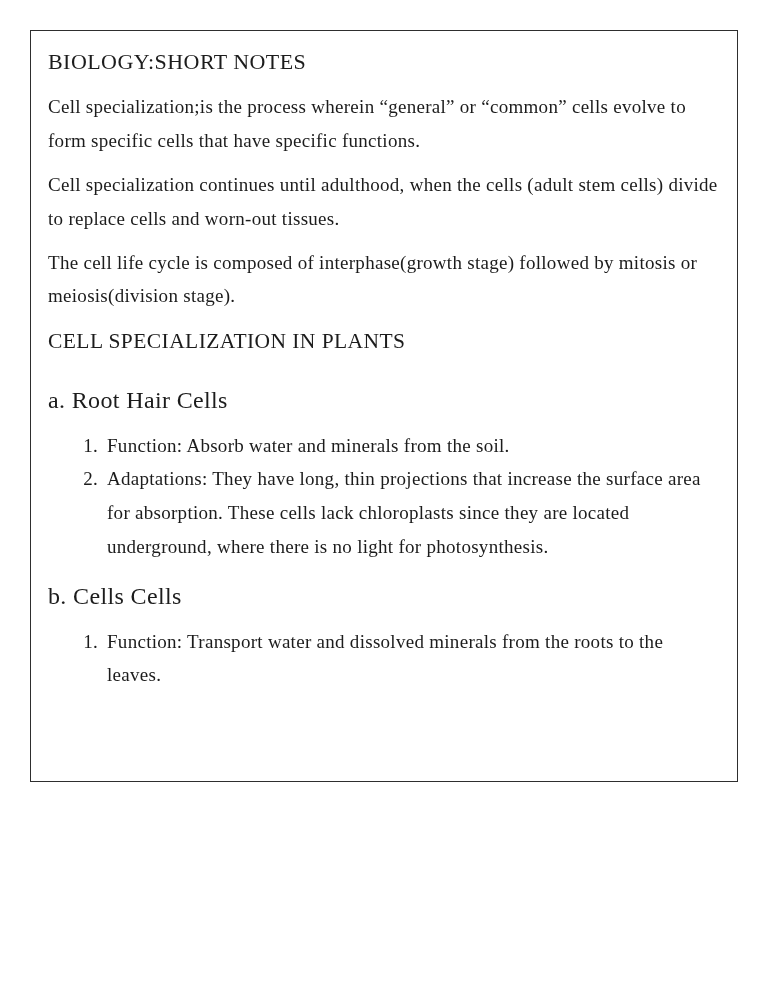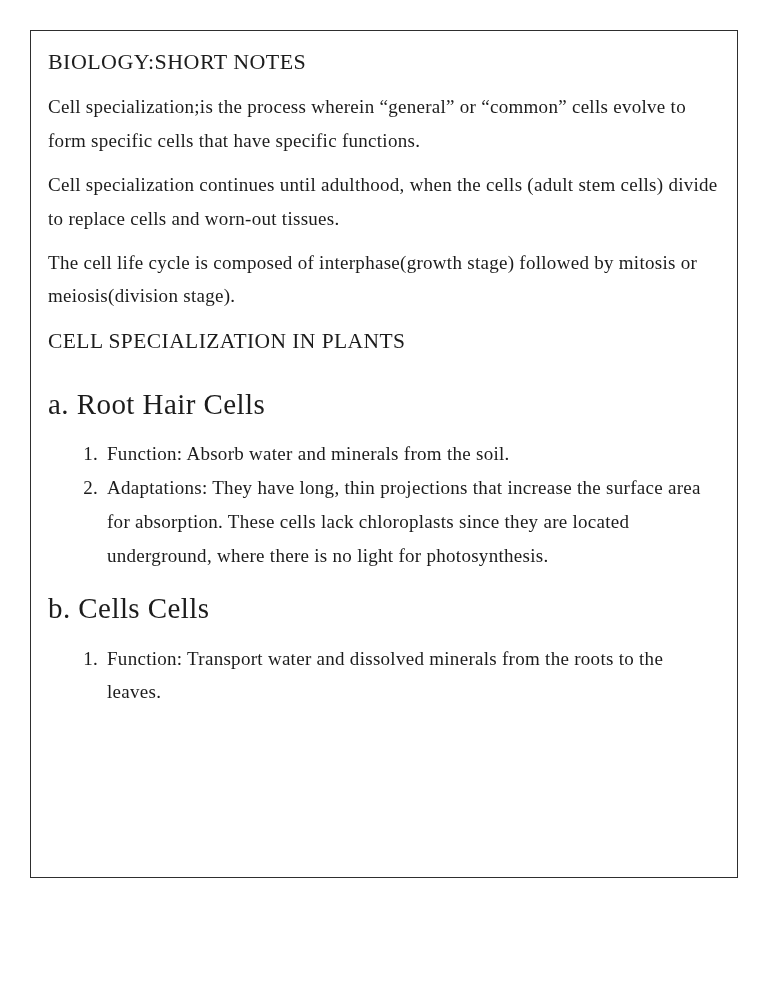--- a/index.html
+++ b/index.html
@@ -13,21 +13,21 @@
     position: relative;
     font-family: "Liberation Serif", "DejaVu Serif", serif;
     color: #1c1c1c;
     -webkit-font-smoothing: antialiased;
   }
   .page {
     position: absolute;
     left: 30px;
     top: 30px;
     width: 708px;
-    height: 848px;
+    height: 752px;
     box-sizing: border-box;
     border: 1px solid #2e2e2e;
     background: #ffffff;
     padding: 12px 18px 12px 17px;
     overflow: hidden;
   }
   .doc-title {
     font-size: 22px;
     font-weight: normal;
     letter-spacing: 0.02em;
@@ -41,21 +41,21 @@
     margin: 0 0 10px 0;
   }
   .section-heading {
     font-size: 21.5px;
     font-weight: normal;
     letter-spacing: 0.02em;
     margin: 2px 0 20px 0;
     line-height: 1.7;
   }
   .sub-label {
-    font-size: 29px;
+    font-size: 24px;
     line-height: 1.7;
     letter-spacing: 0.015em;
     margin: 0 0 8px 0;
   }
   ol.notes-list {
     margin: 0 0 12px 0;
     padding-left: 55px;
   }
   ol.notes-list li {
     font-size: 19px;

